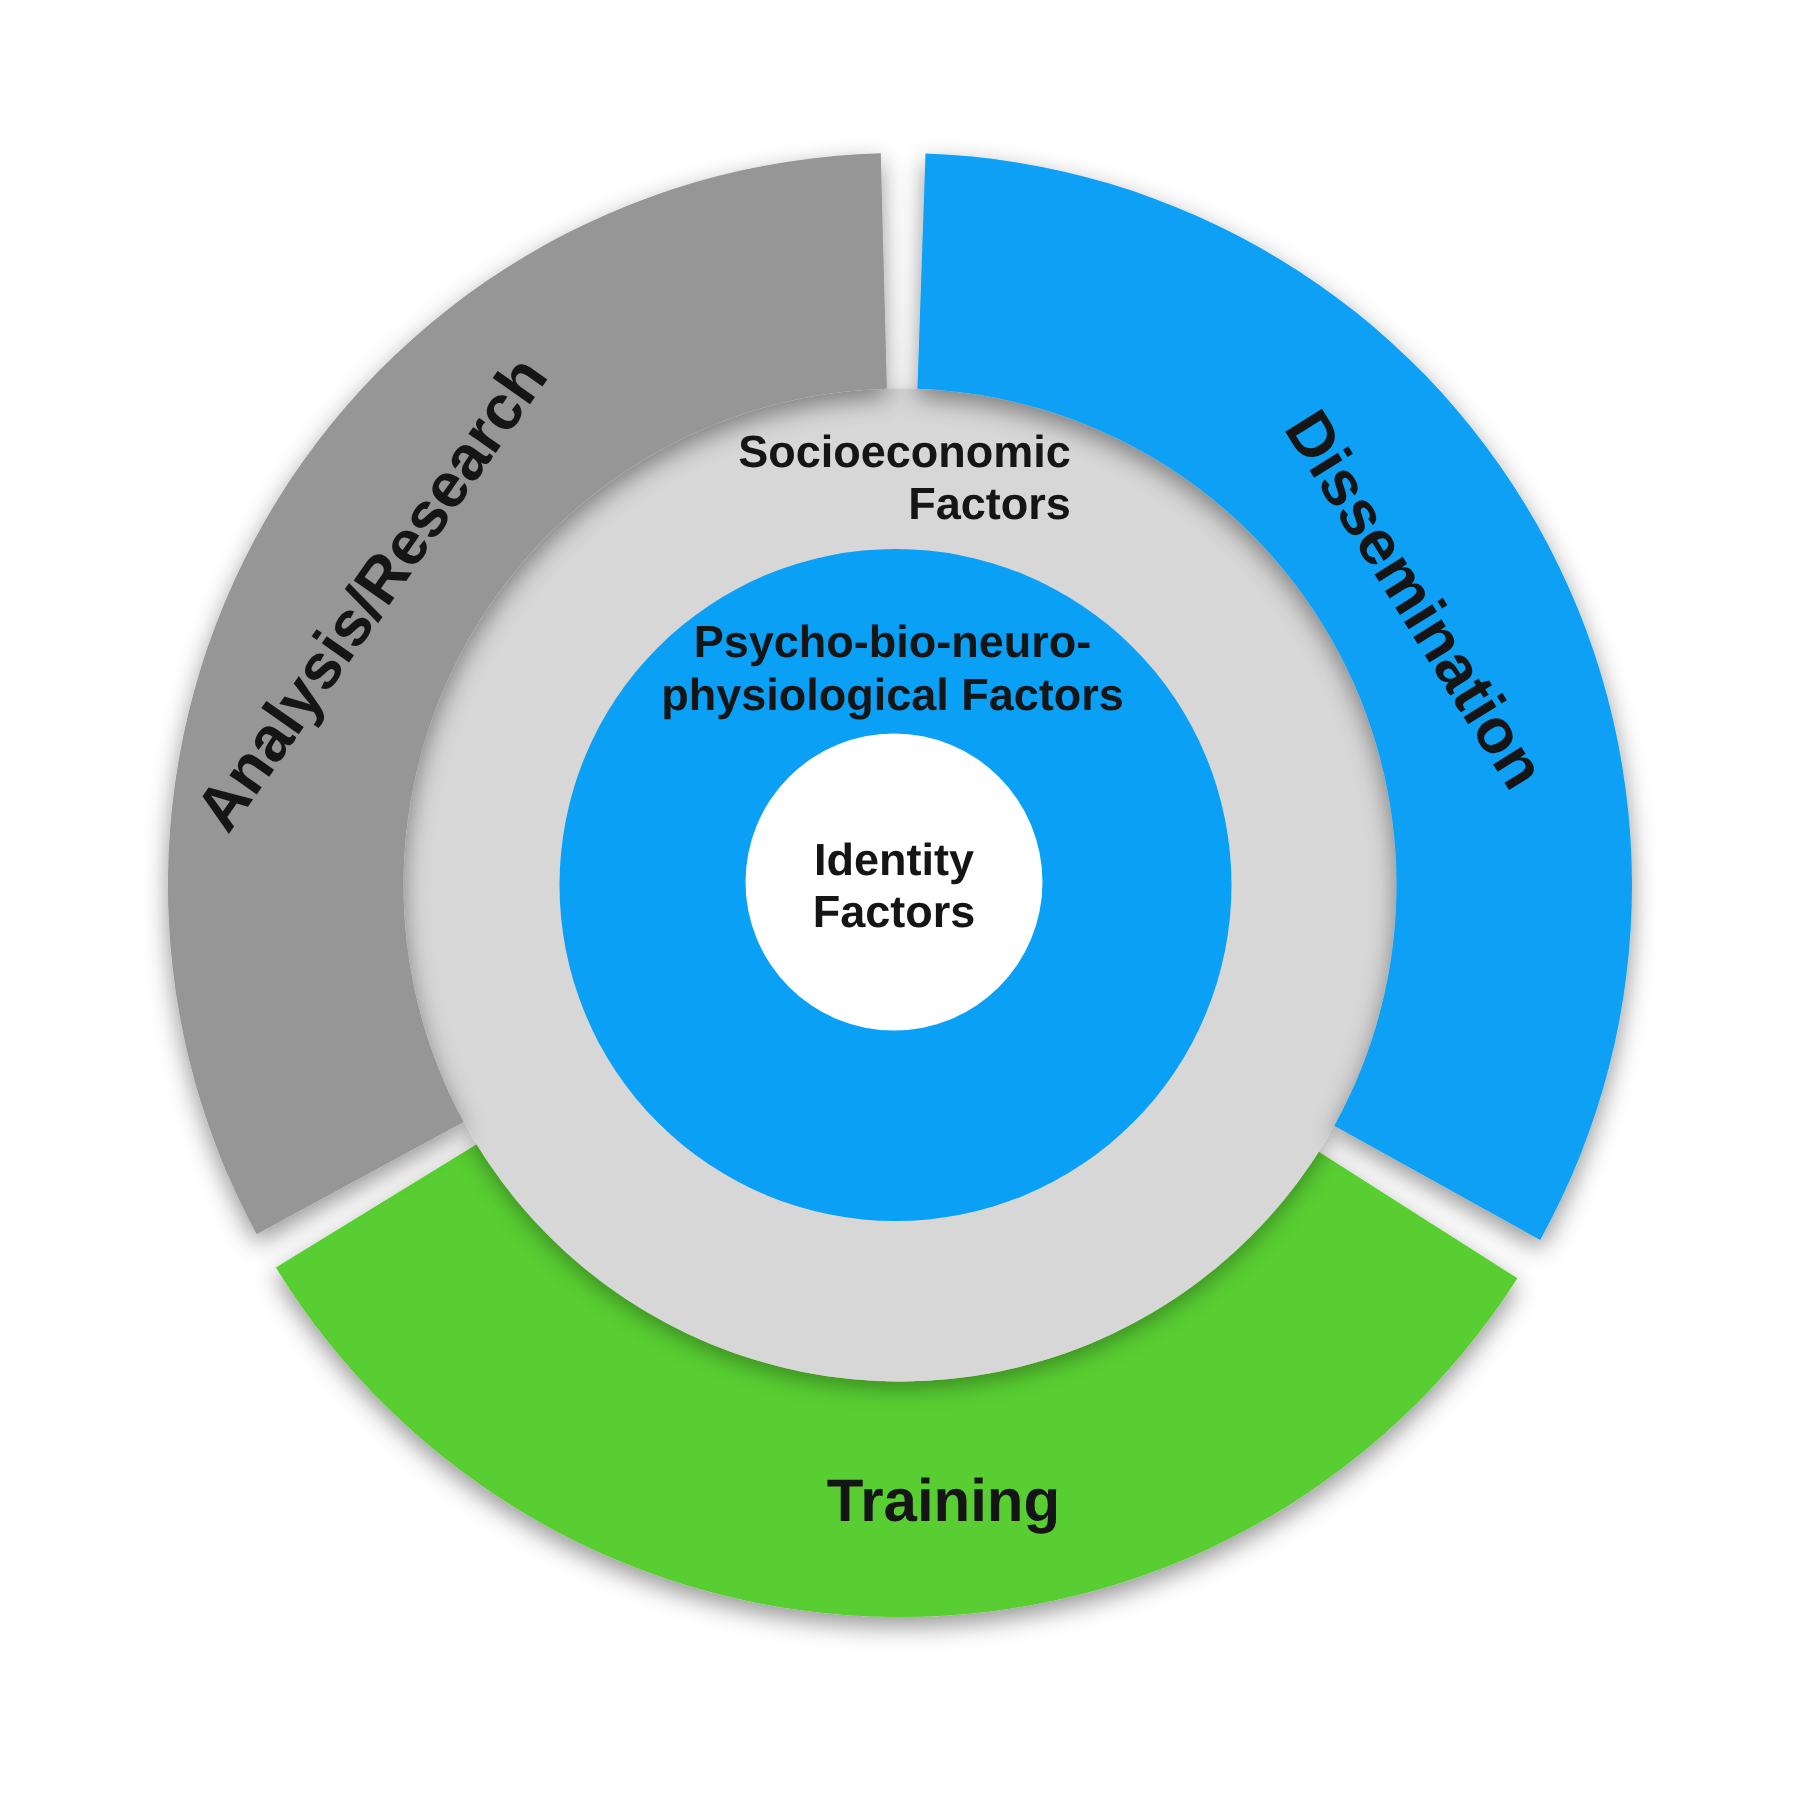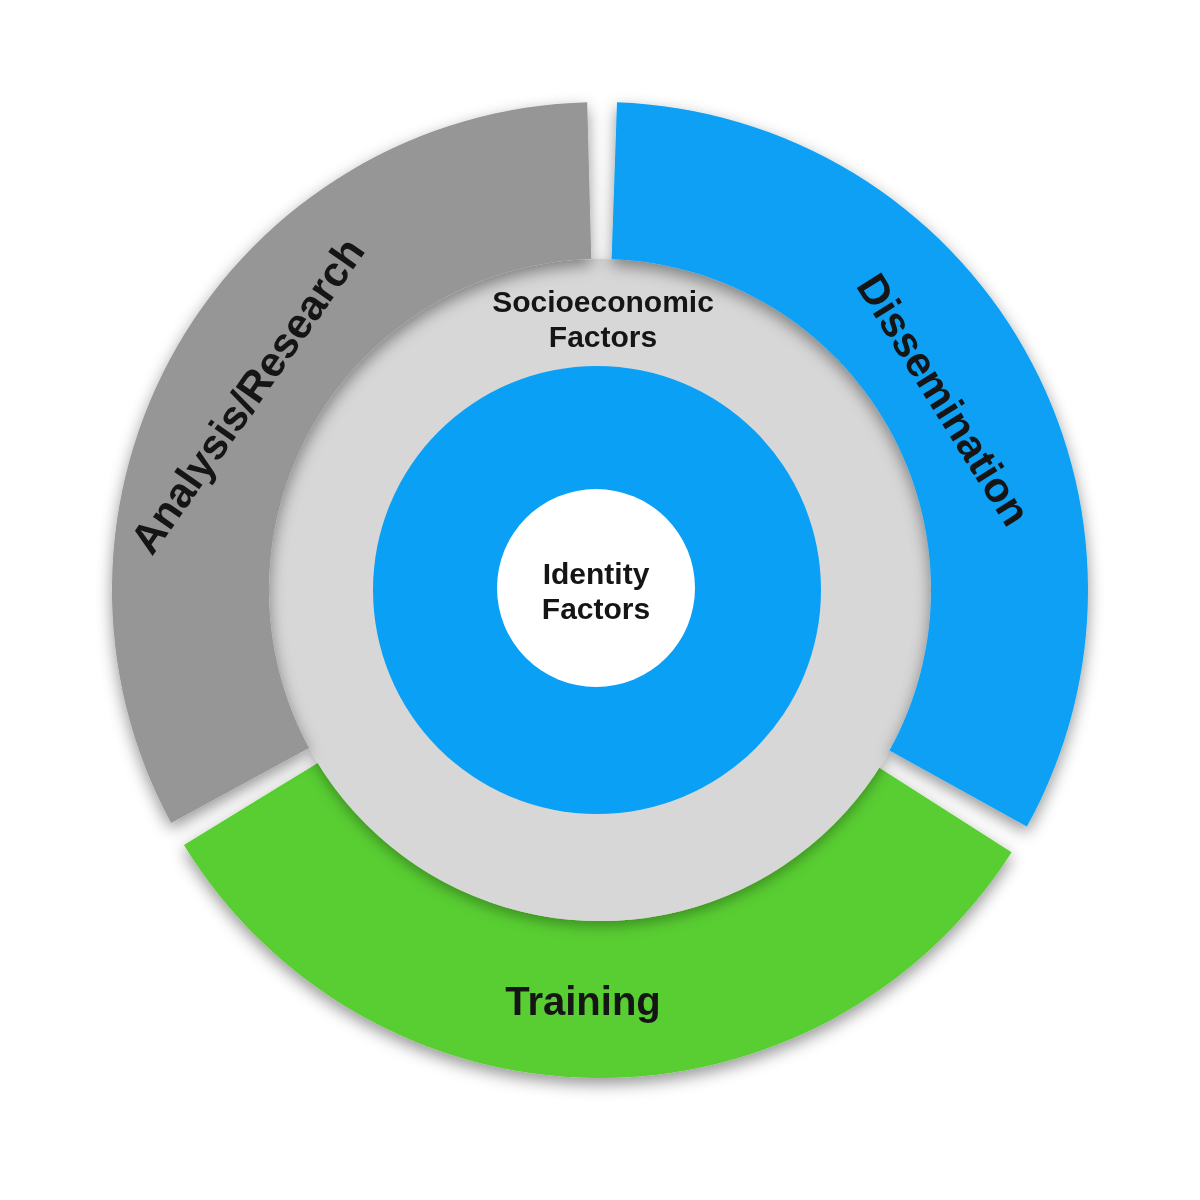--- a/index.html
+++ b/index.html
@@ -43,25 +43,25 @@
     left: 248px;
     top: 396px;
     transform: translate(-50%, -50%) rotate(-55deg);
   }
   .label.dissemination {
     left: 943px;
     top: 400px;
     transform: translate(-50%, -50%) rotate(58deg);
   }
   .label.training {
-    left: 583px;
+    left: 629px;
     top: 1001px;
     font-size: 40px;
   }
-  .label.socio   { left: 603px; top: 320px; }
+  .label.socio   { left: 603px; top: 320px; text-align: right; }
   .label.psycho  { left: 595px; top: 447px; }
   .label.identity{ left: 596px; top: 592px; }
 </style>
 </head>
 <body>
 
 <div class="stage">
 
   <svg width="1200" height="1200" viewBox="0 0 1200 1200">
     <defs>
@@ -88,17 +88,19 @@
 
   <div class="label outer-label analysis">Analysis/Research</div>
 
   <div class="label outer-label dissemination">Dissemination</div>
 
   <div class="label outer-label training">Training</div>
 
   <div class="label ring-label socio">Socioeconomic
 Factors</div>
 
+  <div class="label ring-label psycho">Psycho-bio-neuro-
+physiological Factors</div>
 
   <div class="label ring-label identity">Identity
 Factors</div>
 
 </div>
 
 </body></html>

